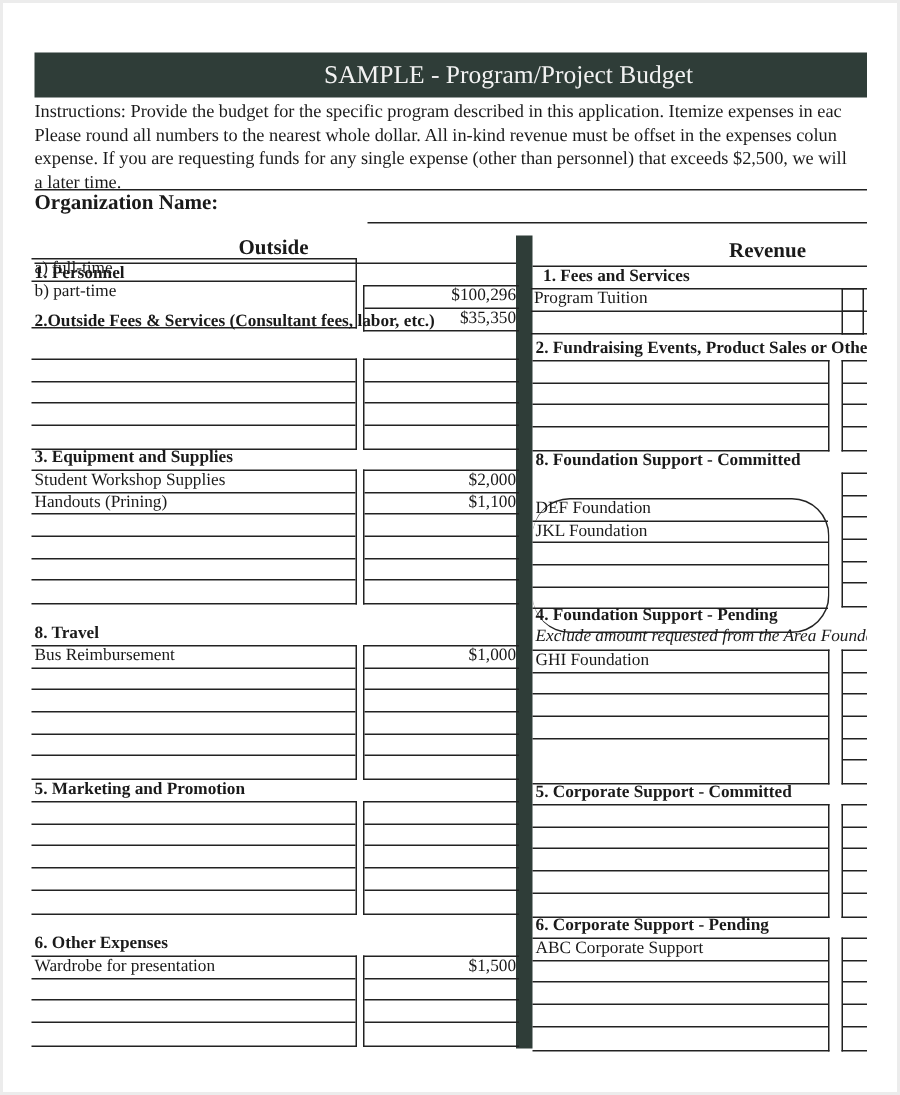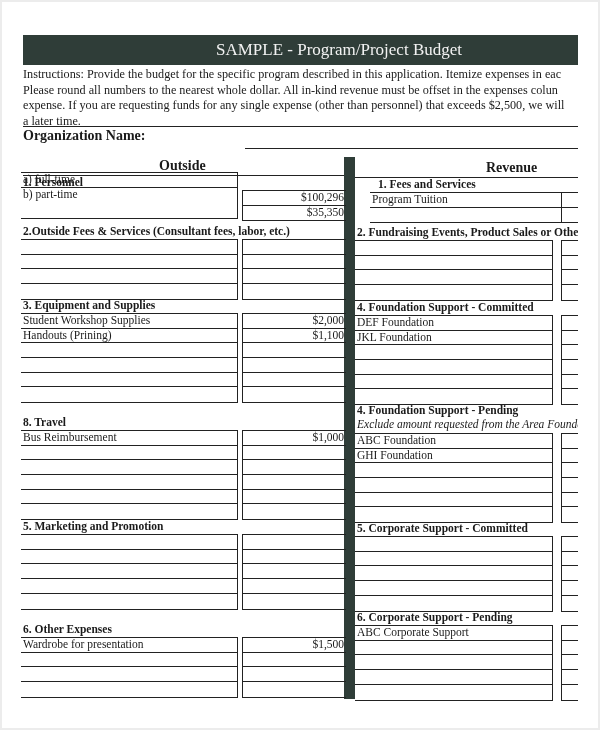--- a/index.html
+++ b/index.html
@@ -61,21 +61,21 @@
   <div id="expenses-col">
         <div class="sec-title" style="left: 21px; top: 174px;">1. Personnel</div>
         <div class="box" style="left: 19px; top: 170px; width: 217px; height: 47px; border-left: none;">
           <div class="row">a) full-time</div>
           <div class="row">b) part-time</div>
         </div>
         <div class="box" style="left: 240px; top: 188px; width: 104px; height: 31.4px; border-right: none;">
           <div class="row amt">$100,296</div>
           <div class="row amt">$35,350</div>
         </div>
-        <div class="sec-title" style="left: 21px; top: 223px;">2.Outside Fees &amp; Services (Consultant fees, labor, etc.)</div>
+        <div class="sec-title" style="left: 21px; top: 206px;">2.Outside Fees &amp; Services (Consultant fees, labor, etc.)</div>
         <div class="box" style="left: 19px; top: 237px; width: 217px; height: 60.8px; border-left: none;">
           <div class="row"></div>
           <div class="row"></div>
           <div class="row"></div>
           <div class="row"></div>
         </div>
         <div class="box" style="left: 240px; top: 237px; width: 104px; height: 60.8px; border-right: none;">
           <div class="row amt"></div>
           <div class="row amt"></div>
           <div class="row amt"></div>
@@ -138,63 +138,62 @@
           <div class="row"></div>
         </div>
         <div class="box" style="left: 240px; top: 635px; width: 104px; height: 60.8px; border-right: none;">
           <div class="row amt">$1,500</div>
           <div class="row amt"></div>
           <div class="row amt"></div>
           <div class="row amt"></div>
         </div>
       </div>
   <div id="revenue-col">
-        <div class="sec-title" style="left: 376px; top: 176px; text-align: center;">1. Fees and Services</div>
-        <div class="box" style="left: 368px; top: 190px; width: 222px; height: 31.4px; border-left: none;">
+        <div class="sec-title" style="left: 360px; top: 176px; text-align: center;">1. Fees and Services</div>
+        <div class="box" style="left: 352px; top: 190px; width: 222px; height: 31.4px; border-left: none;">
           <div class="row">Program Tuition</div>
           <div class="row"></div>
         </div>
         <div class="box" style="left: 559px; top: 190px; width: 40px; height: 31.4px; border-right: none;">
           <div class="row amt"></div>
           <div class="row amt"></div>
         </div>
         <div class="sec-title" style="left: 355px; top: 224px;">2. Fundraising Events, Product Sales or Other</div>
         <div class="box" style="left: 353px; top: 238px; width: 198px; height: 60.8px; border-left: none;">
           <div class="row"></div>
           <div class="row"></div>
           <div class="row"></div>
           <div class="row"></div>
         </div>
         <div class="box" style="left: 559px; top: 238px; width: 40px; height: 60.8px; border-right: none;">
           <div class="row amt"></div>
           <div class="row amt"></div>
           <div class="row amt"></div>
           <div class="row amt"></div>
         </div>
-        <div class="sec-title" style="left: 355px; top: 299px;">4. Foundation Support - Committed</div>
-        <div class="box" style="left: 353px; top: 313px; width: 198px; height: 90.2px; border-left: none;">
+        <div class="sec-title" style="left: 355px; top: 299px;">8. Foundation Support - Committed</div>
+        <div class="box" style="left: 353px; top: 330px; width: 198px; height: 90.2px; border-left: none; border-radius: 25px;">
           <div class="row">DEF Foundation</div>
           <div class="row">JKL Foundation</div>
           <div class="row"></div>
           <div class="row"></div>
           <div class="row"></div>
           <div class="row"></div>
         </div>
         <div class="box" style="left: 559px; top: 313px; width: 40px; height: 90.2px; border-right: none;">
           <div class="row amt"></div>
           <div class="row amt"></div>
           <div class="row amt"></div>
           <div class="row amt"></div>
           <div class="row amt"></div>
           <div class="row amt"></div>
         </div>
         <div class="sec-title" style="left: 355px; top: 402px;">4. Foundation Support - Pending</div>
         <div class="sec-sub" style="left: 355px; top: 416px;">Exclude amount requested from the Area Foundation</div>
         <div class="box" style="left: 353px; top: 431px; width: 198px; height: 90.2px; border-left: none;">
-          <div class="row">ABC Foundation</div>
           <div class="row">GHI Foundation</div>
           <div class="row"></div>
           <div class="row"></div>
           <div class="row"></div>
           <div class="row"></div>
         </div>
         <div class="box" style="left: 559px; top: 431px; width: 40px; height: 90.2px; border-right: none;">
           <div class="row amt"></div>
           <div class="row amt"></div>
           <div class="row amt"></div>

